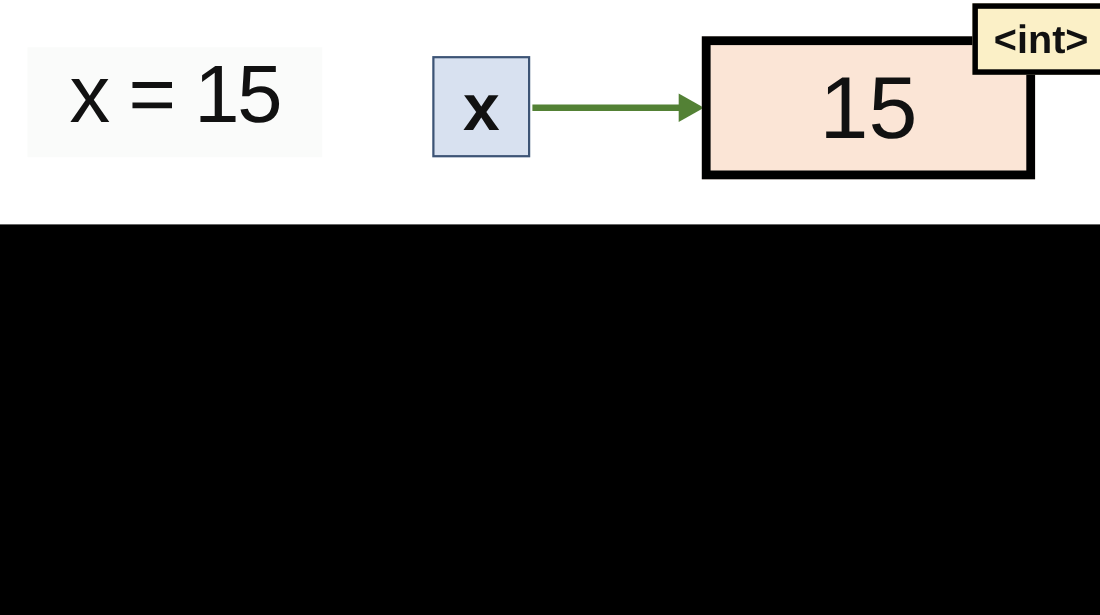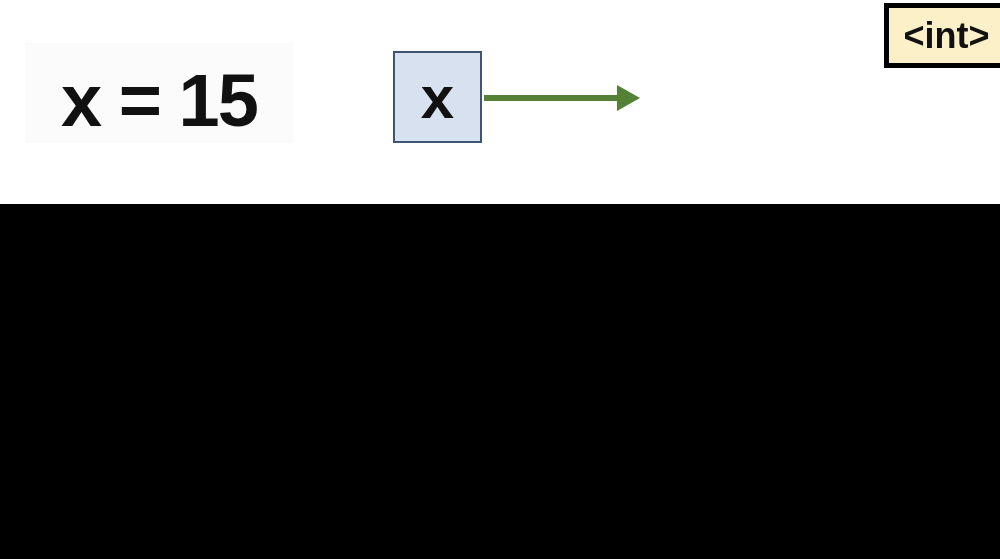--- a/index.html
+++ b/index.html
@@ -17,27 +17,26 @@
     color: var(--text, #111);
   }
   .code-box {
     position: absolute;
     left: 25px;
     top: 43px;
     width: 268px;
     height: 100px;
     background: var(--code-bg, #fafbfa);
     display: flex;
-    align-items: flex-end;
+    align-items: flex-start;
     justify-content: center;
     font-size: 74px;
     letter-spacing: -2px;
     color: var(--text, #111);
     white-space: nowrap;
-    font-weight: bold;
   }
   .var-box {
     position: absolute;
     left: 393px;
     top: 51px;
     width: 89px;
     height: 92px;
     box-sizing: border-box;
     background: var(--var-fill, #d8e1f0);
     border: 2px solid var(--var-border, #3d5475);
@@ -111,20 +110,23 @@
 
   <div class="var-box">
     <span>x</span>
   </div>
 
   <svg class="arrow-svg" viewBox="0 0 158 38" aria-hidden="true">
     <line class="arrow-line" x1="2" y1="19" x2="137" y2="19"></line>
     <polygon class="arrow-head" points="135,6 158,19 135,32"></polygon>
   </svg>
 
+  <div class="value-box">
+    <span>15</span>
+  </div>
 
   <div class="type-box">
     <span>&lt;int&gt;</span>
   </div>
 
   <div class="black-band"></div>
 
 </div>
 
 </body></html>

